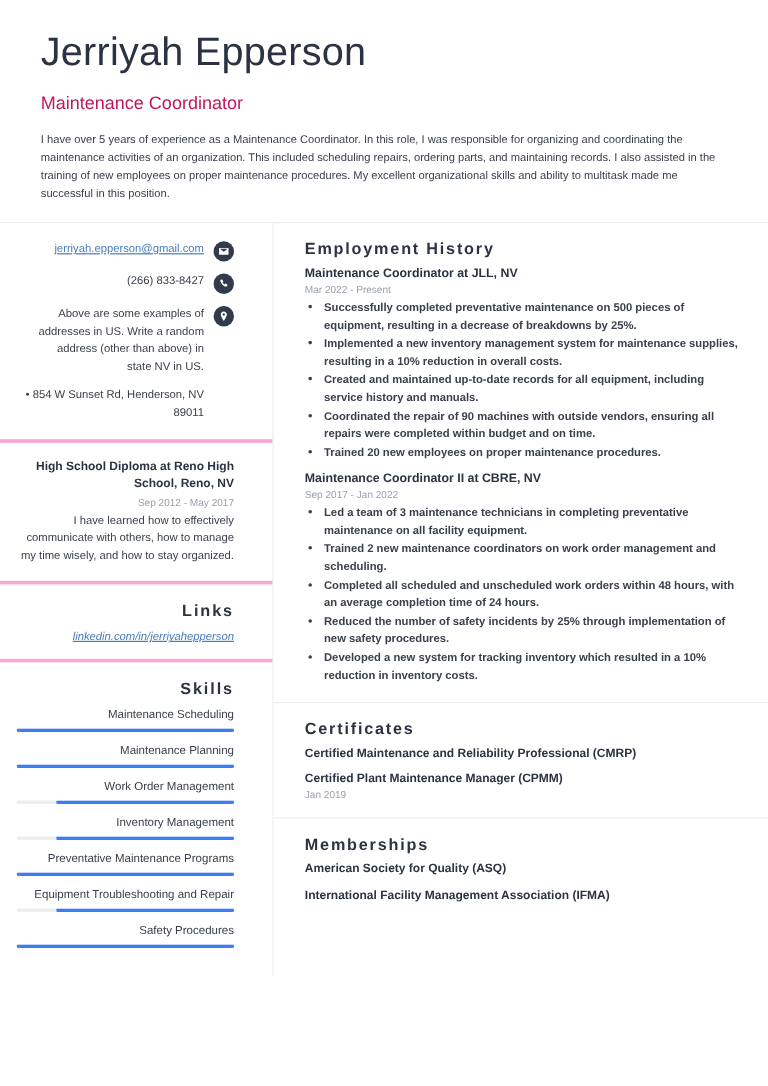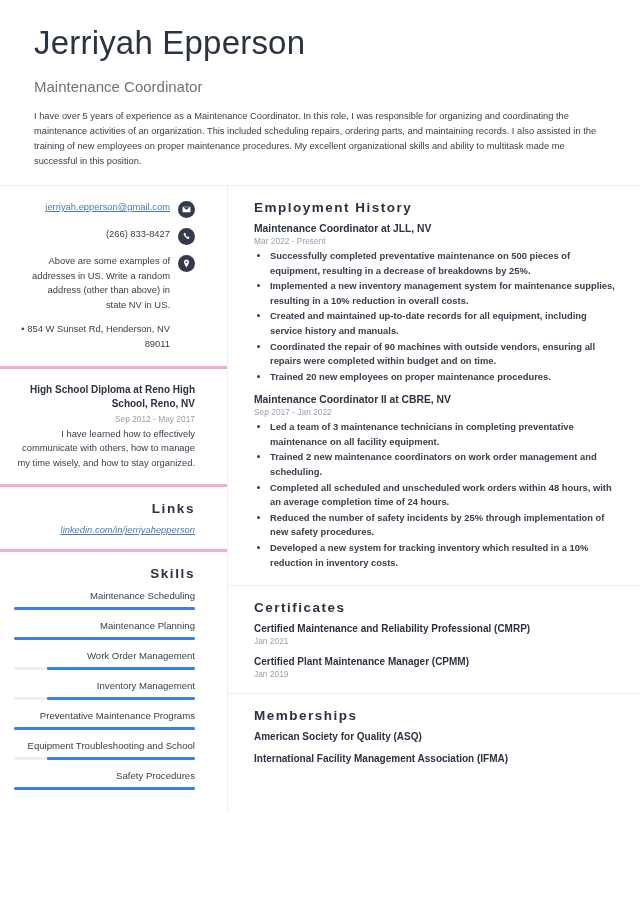--- a/index.html
+++ b/index.html
@@ -30,21 +30,21 @@
     font-size: 33px;
     font-weight: 400;
     letter-spacing: 0.2px;
     color: #2b3242;
     line-height: 1.15;
     margin: 0 0 8px 0;
   }
   .job-title {
     font-size: 15px;
     font-weight: 400;
-    color: #737373;
+    color: #be185d;
     margin: 16px 0 14px 0;
   }
   .summary {
     font-size: 9.3px;
     line-height: 1.62;
     color: #3a404c;
     margin: 0;
     max-width: 572px;
   }
 
@@ -328,21 +328,21 @@
                 <div class="skill-fill" style="width: 82%;"></div>
               </div>
             </div>
             <div class="skill">
               <div class="skill-name">Preventative Maintenance Programs</div>
               <div class="skill-track">
                 <div class="skill-fill" style="width: 100%;"></div>
               </div>
             </div>
             <div class="skill">
-              <div class="skill-name">Equipment Troubleshooting and School</div>
+              <div class="skill-name">Equipment Troubleshooting and Repair</div>
               <div class="skill-track">
                 <div class="skill-fill" style="width: 82%;"></div>
               </div>
             </div>
             <div class="skill">
               <div class="skill-name">Safety Procedures</div>
               <div class="skill-track">
                 <div class="skill-fill" style="width: 100%;"></div>
               </div>
             </div>
@@ -379,21 +379,20 @@
               </ul>
             </div>
           </div>
       </div>
 
       <div class="rsection">
         <h2 class="rheading">Certificates</h2>
         <div id="certs-list">
             <div class="cert-entry">
               <div class="cert-name">Certified Maintenance and Reliability Professional (CMRP)</div>
-              <div class="cert-date">Jan 2021</div>
             </div>
             <div class="cert-entry">
               <div class="cert-name">Certified Plant Maintenance Manager (CPMM)</div>
               <div class="cert-date">Jan 2019</div>
             </div>
           </div>
       </div>
 
       <div class="rsection last">
         <h2 class="rheading">Memberships</h2>

